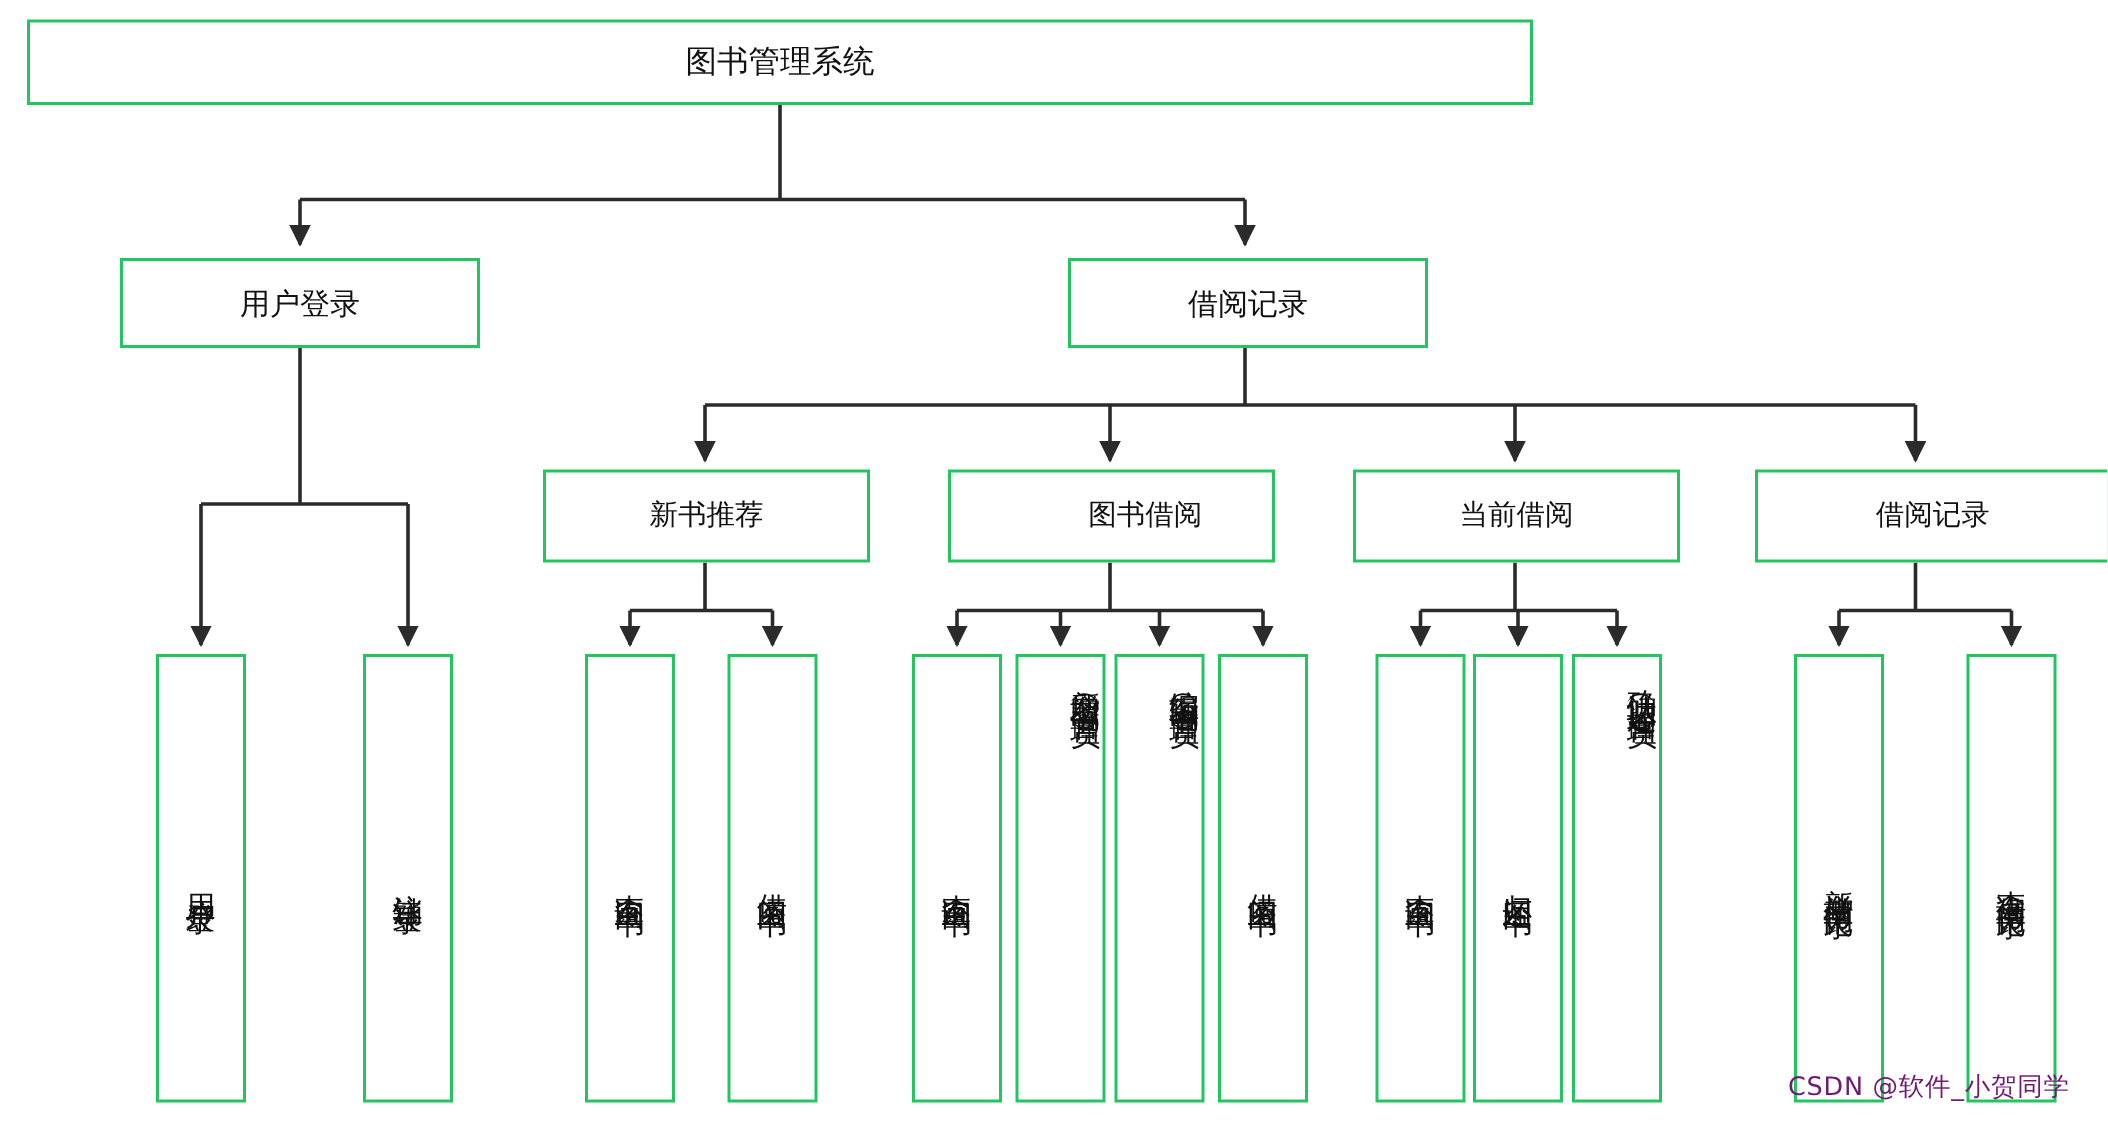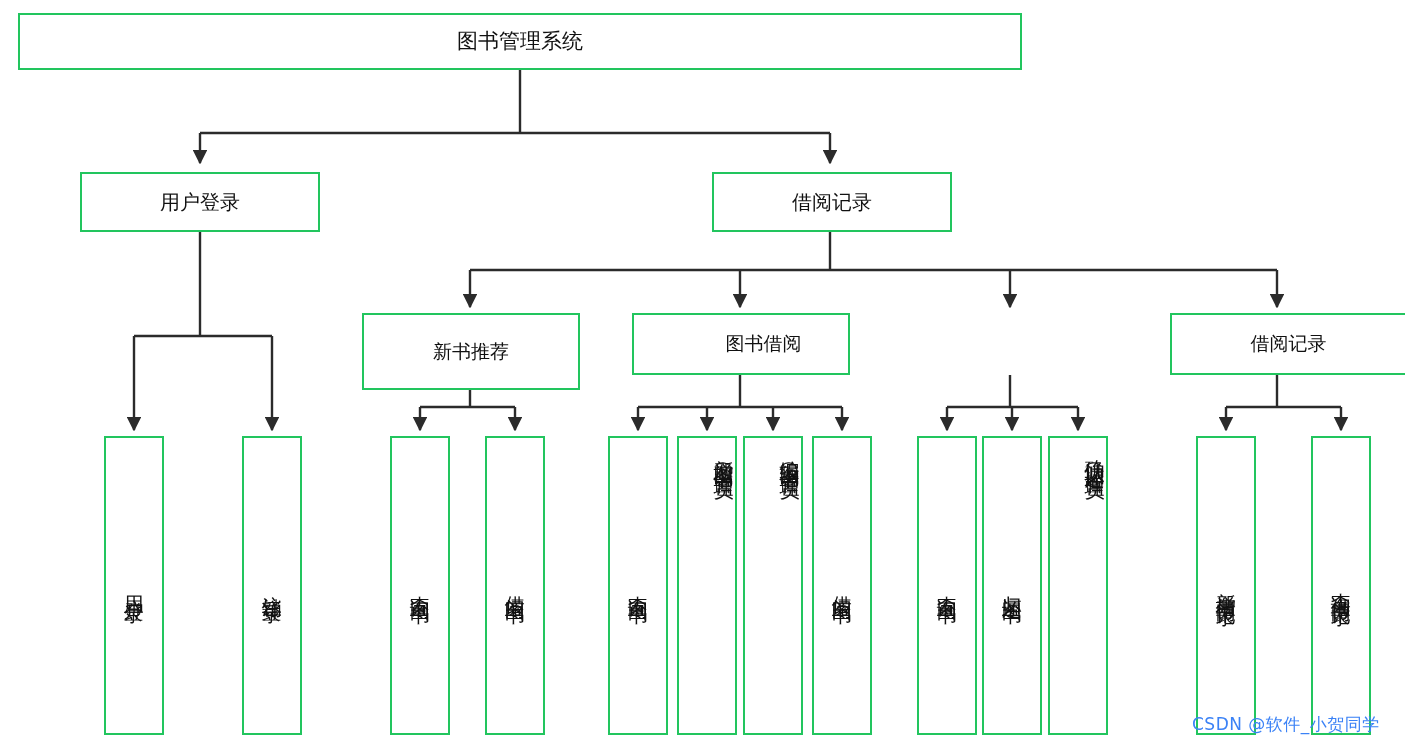--- a/index.html
+++ b/index.html
@@ -54,21 +54,21 @@
     justify-content:center;
     white-space:nowrap;
   }
   .node.leaf.tall{
     align-items:flex-start;
     justify-content:flex-start;
   }
   .watermark{
     position:absolute;
     font-size:17px;
-    color:#3b82f6;
+    color:#701a75;
     letter-spacing:0.5px;
     white-space:nowrap;
     font-family:"DejaVu Sans","Liberation Sans",sans-serif;
   }
 </style>
 </head>
 <body>
 
 <div id="diagram">
 
@@ -126,25 +126,28 @@
     <span>图书管理系统</span>
   </div>
 
   <div class="node level2" style="left:80px;top:172px;width:240px;height:60px;">
     <span>用户登录</span>
   </div>
   <div class="node level2" style="left:712px;top:172px;width:240px;height:60px;">
     <span>借阅记录</span>
   </div>
 
-  <div class="node level3" style="left:362px;top:313px;width:218px;height:77px;">
+  <div class="node level3" style="left:362px;top:313px;width:218px;height:62px;">
     <span>新书推荐</span>
   </div>
   <div class="node level3" style="left:632px;top:313px;width:218px;height:62px;padding-left:45px;">
     <span>图书借阅</span>
+  </div>
+  <div class="node level3" style="left:902px;top:313px;width:218px;height:62px;">
+    <span>当前借阅</span>
   </div>
   <div class="node level3" style="left:1170px;top:313px;width:237px;height:62px;">
     <span>借阅记录</span>
   </div>
 
   <div class="node leaf" style="left:104px;top:436px;width:60px;height:299px;">
     <span>用户登录</span>
   </div>
   <div class="node leaf" style="left:242px;top:436px;width:60px;height:299px;">
     <span>注销登录</span>

